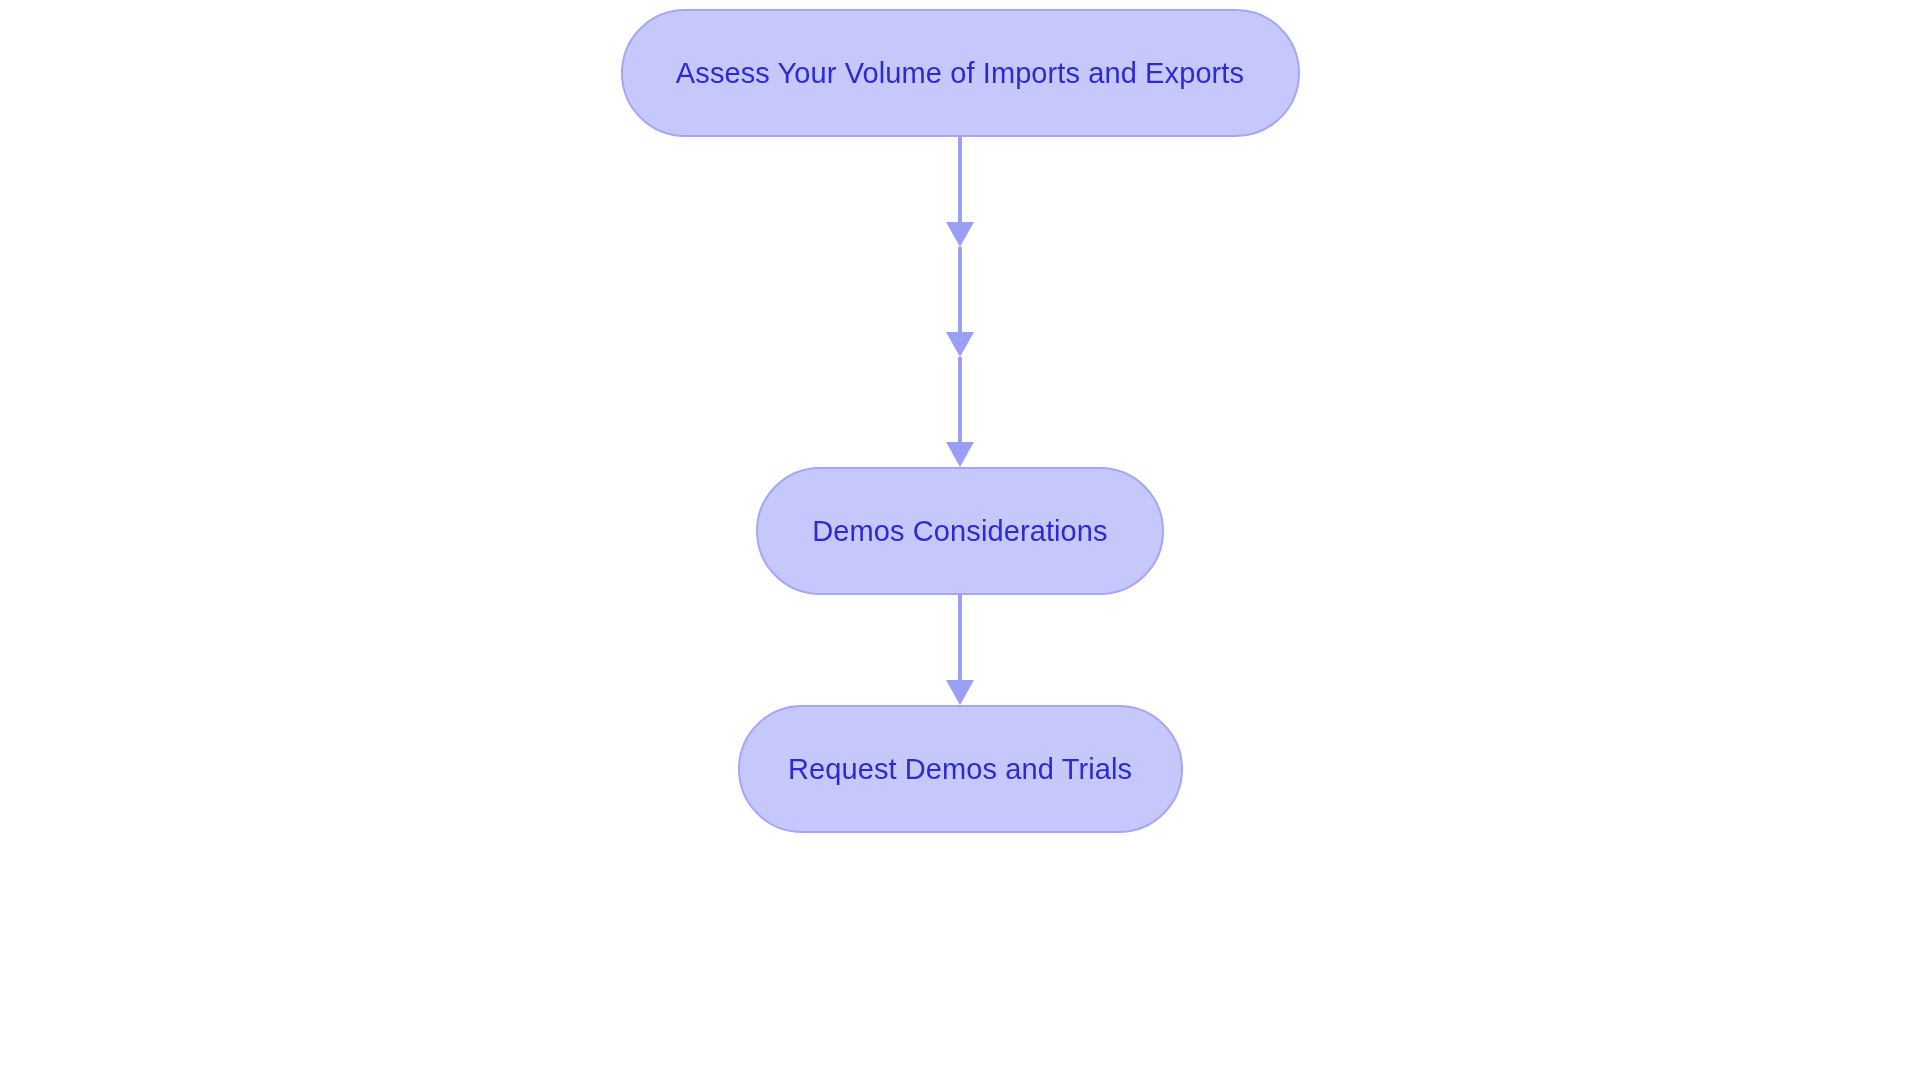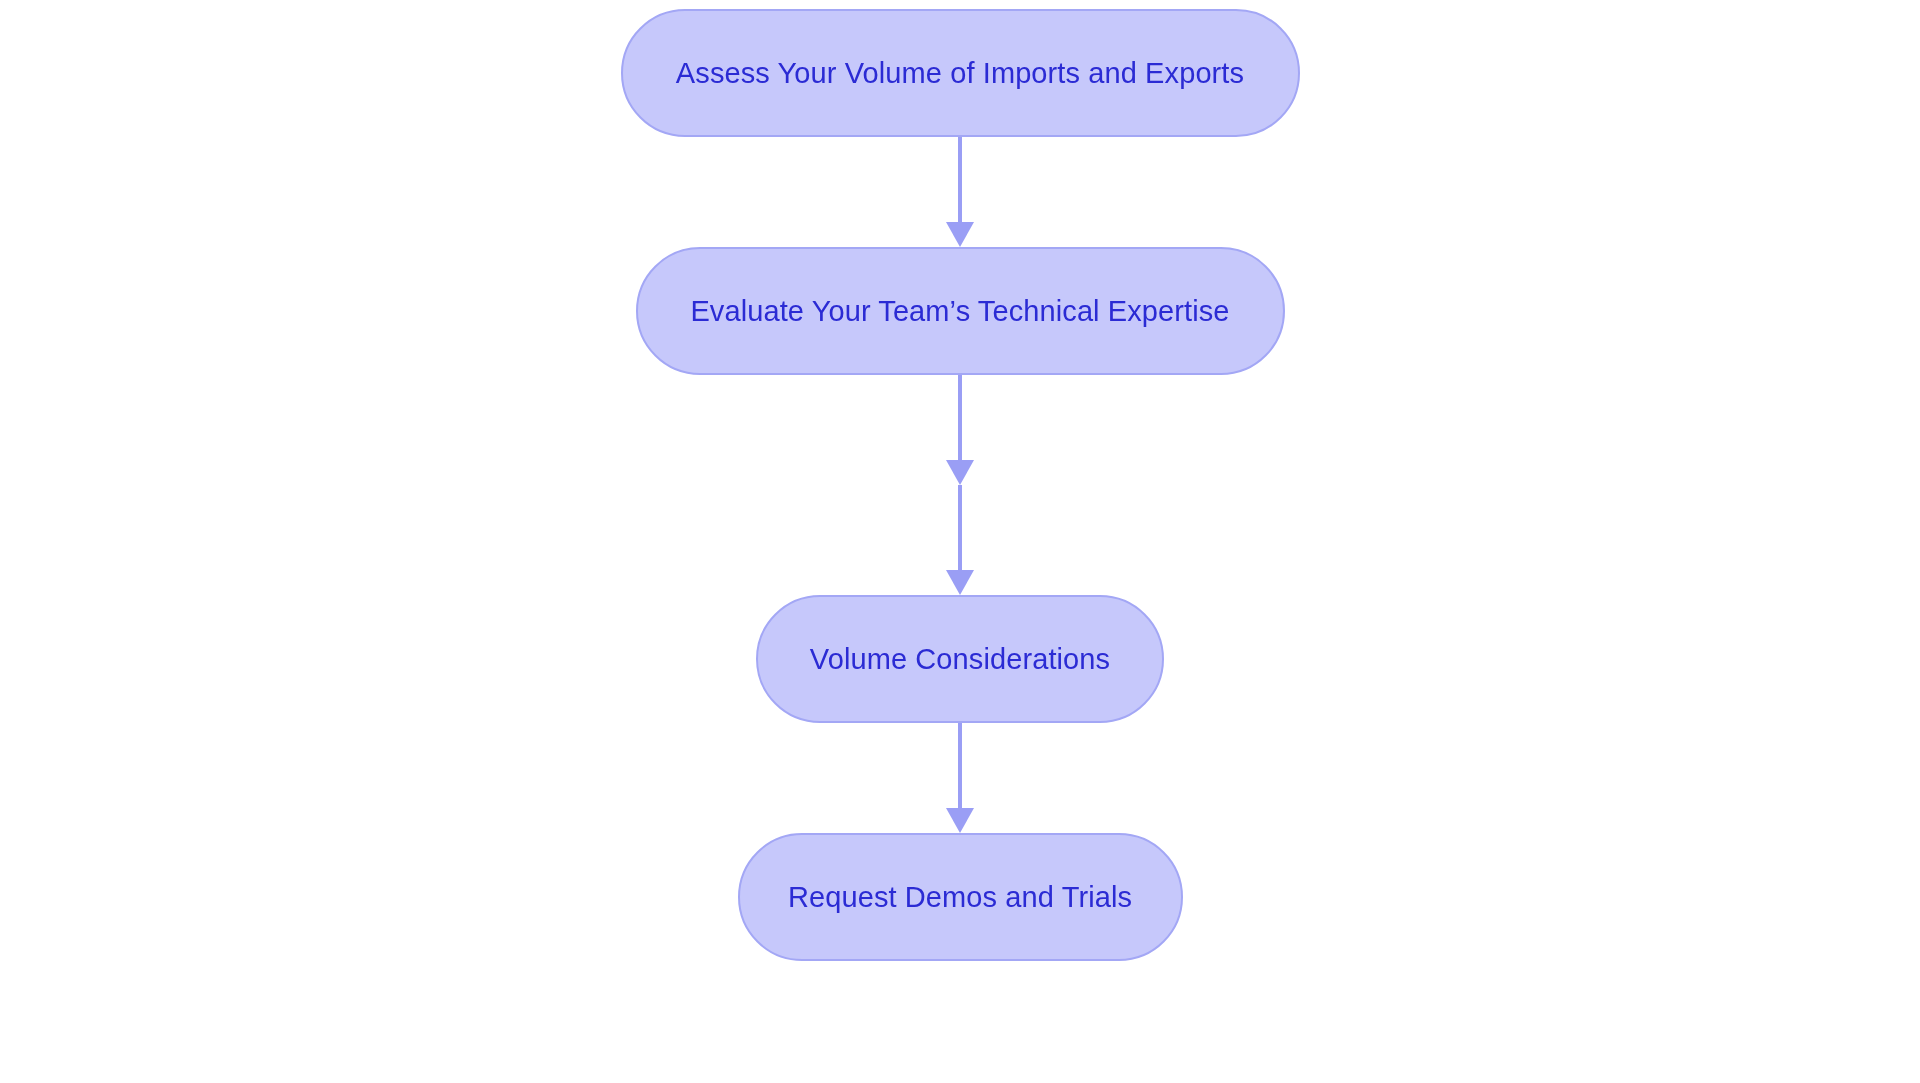--- a/index.html
+++ b/index.html
@@ -80,40 +80,35 @@
     <div class="node node-w0">
       <span class="node-label">Assess Your Volume of Imports and Exports</span>
     </div>
   </div>
 
   <svg class="connector" viewBox="0 0 28 110">
     <line x1="14" y1="0" x2="14" y2="86" stroke="#9a9ef5" stroke-width="4"></line>
     <polygon points="0,85 28,85 14,110" fill="#9a9ef5"></polygon>
   </svg>
 
-  <div class="flow-step">
-    <div class="node node-w1">
-      <span class="node-label">Evaluate Your Team’s Technical Expertise</span>
-    </div>
-  </div>
 
   <svg class="connector" viewBox="0 0 28 110">
     <line x1="14" y1="0" x2="14" y2="86" stroke="#9a9ef5" stroke-width="4"></line>
     <polygon points="0,85 28,85 14,110" fill="#9a9ef5"></polygon>
   </svg>
 
 
   <svg class="connector" viewBox="0 0 28 110">
     <line x1="14" y1="0" x2="14" y2="86" stroke="#9a9ef5" stroke-width="4"></line>
     <polygon points="0,85 28,85 14,110" fill="#9a9ef5"></polygon>
   </svg>
 
   <div class="flow-step">
     <div class="node node-w3">
-      <span class="node-label">Volume Considerations</span>
+      <span class="node-label">Demos Considerations</span>
     </div>
   </div>
 
   <svg class="connector" viewBox="0 0 28 110">
     <line x1="14" y1="0" x2="14" y2="86" stroke="#9a9ef5" stroke-width="4"></line>
     <polygon points="0,85 28,85 14,110" fill="#9a9ef5"></polygon>
   </svg>
 
   <div class="flow-step">
     <div class="node node-w4">

